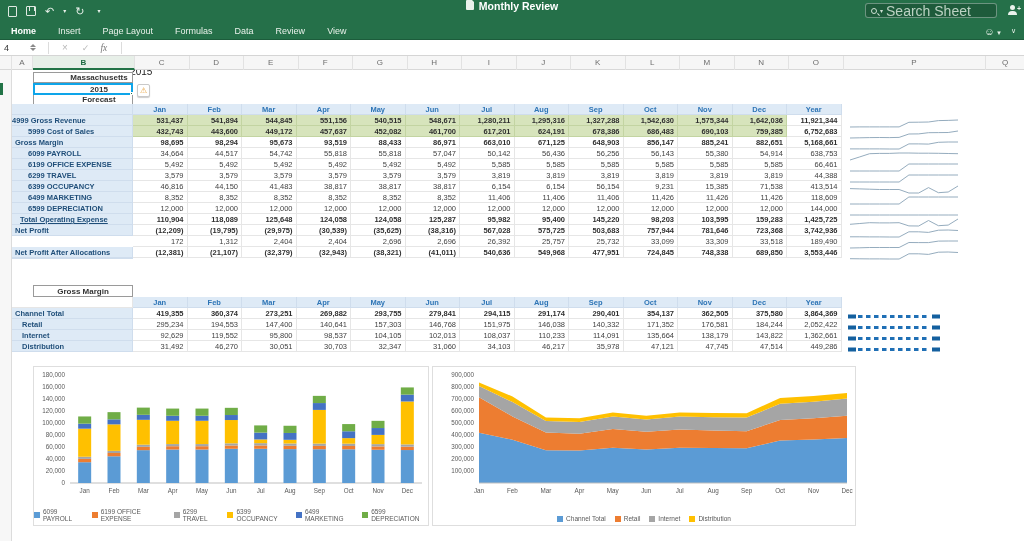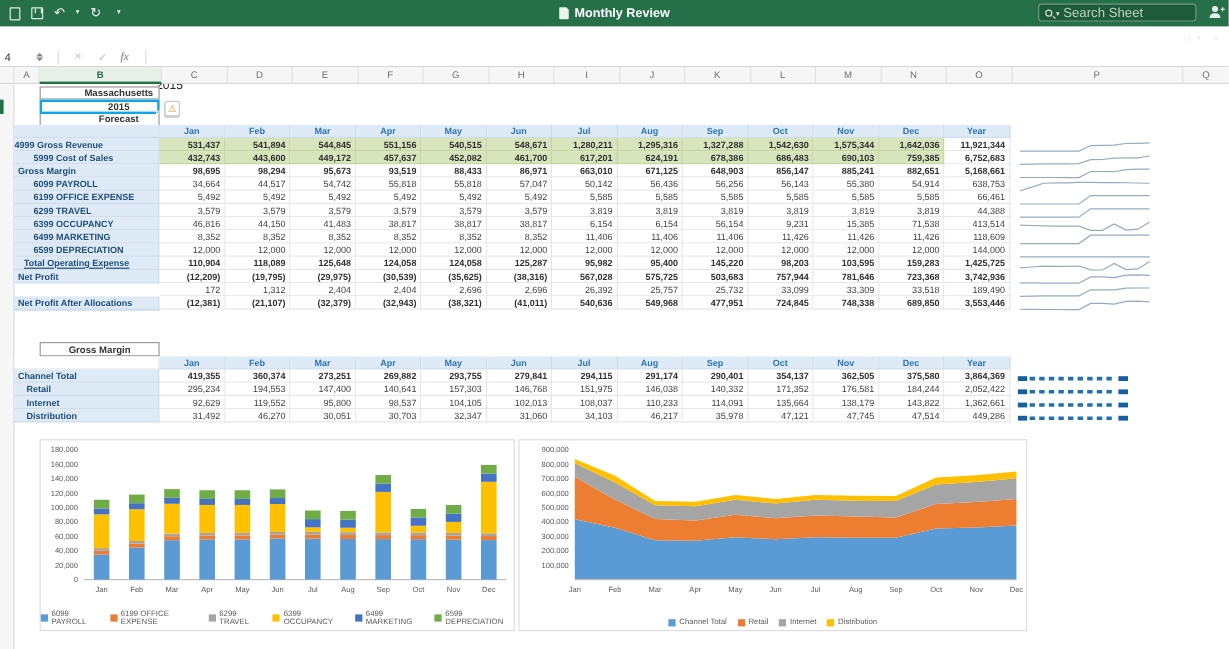--- a/index.html
+++ b/index.html
@@ -8,30 +8,30 @@
   .abs { position:absolute; }
   #app { position:relative; width:1024px; height:541px; background:#fff; }
 
   
   #titlebar { left:0; top:0; width:1024px; height:22px; background:#257049; display:flex; align-items:center; }
   .tb-icons { display:flex; align-items:center; gap:9px; padding-left:8px; color:#eaf2ec; font-size:11px; }
   .ico-box { width:9px; height:11px; border:1px solid #dfe9e2; border-radius:1px; position:relative; }
   .ico-save { width:10px; height:10px; border:1px solid #dfe9e2; border-radius:1px; position:relative; }
   .ico-save:after { content:""; position:absolute; left:2px; top:0; width:4px; height:4px; border-right:1px solid #dfe9e2; border-left:1px solid #dfe9e2; }
   .glyph { color:#eaf2ec; line-height:22px; }
-  .tb-center { position:absolute; left:0; right:0; top:0; height:22px; display:flex; justify-content:center; align-items:center; gap:5px; pointer-events:none; }
+  .tb-center { position:absolute; left:0; right:0; top:0; height:22px; display:flex; justify-content:center; align-items:flex-start; gap:5px; pointer-events:none; }
   .doc-ico { width:8px; height:10px; background:#eaf2ec; border-radius:1px; position:relative; }
   .doc-ico:after{ content:""; position:absolute; right:-1px; top:-1px; border:2px solid #257049; border-left-color:transparent; border-bottom-color:transparent; }
   .tb-title { color:#ffffff; font-size:10.5px; font-weight:bold; }
   .searchbox { position:absolute; right:27px; top:3px; width:132px; height:15px; background:rgba(0,0,0,0.18);
     border:1px solid rgba(255,255,255,0.35); border-radius:3px; display:flex; align-items:center; gap:3px; padding:0 5px; }
   .mag { width:6px; height:6px; border:1px solid #cfe0d4; border-radius:50%; position:relative; flex:none; }
   .mag:after { content:""; position:absolute; left:5px; top:5px; width:3px; height:1px; background:#cfe0d4; transform:rotate(45deg); }
   .search-caret { color:#cfe0d4; font-size:6px; }
-  .search-ph { color:#bcd2c3; font-size:11px; }
+  .search-ph { color:#bcd2c3; font-size:14px; }
   .person-ico { position:absolute; right:6px; top:5px; width:12px; height:12px; }
   .person-ico .head { width:5px; height:5px; border-radius:50%; background:#eaf2ec; margin:0 auto; }
   .person-ico .body { width:9px; height:4px; border-radius:4px 4px 0 0; background:#eaf2ec; margin:1px auto 0; }
   .person-ico .plus { position:absolute; right:-3px; top:0; color:#eaf2ec; font-size:7px; font-weight:bold; }
 
   
   #ribbontabs { left:0; top:22px; width:1024px; height:18px; background:#257049; border-bottom:1px solid #1c5c3b; display:flex; align-items:center; }
   .rtab { color:#e8f1ea; font-size:9px; padding:0 11px; height:18px; line-height:18px; cursor:default; }
   .rtab.active { color:#ffffff; font-weight:bold; }
   .ribbon-right { position:absolute; right:8px; top:22px; height:18px; display:flex; align-items:center; gap:10px; color:#e8f1ea; font-size:10px; }
@@ -116,20 +116,29 @@
       <span class="search-caret">▾</span>
       <span class="search-ph">Search Sheet</span>
     </div>
     <div class="person-ico">
       <div class="head"></div>
         <div class="body"></div>
         <div class="plus">+</div>
     </div>
   </div>
 
+  <div id="ribbontabs" class="abs">
+      <div class="rtab active">Home</div>
+      <div class="rtab">Insert</div>
+      <div class="rtab">Page Layout</div>
+      <div class="rtab">Formulas</div>
+      <div class="rtab">Data</div>
+      <div class="rtab">Review</div>
+      <div class="rtab">View</div>
+    </div>
   <div class="ribbon-right">
     <span><span>☺</span> <span class="sm">▾</span></span>
     <span class="sm">∨</span>
   </div>
 
   <div id="formulabar" class="abs">
     <span class="namebox">4</span>
     <span class="stepper">
         <i class="up"></i>
         <i class="dn"></i>

